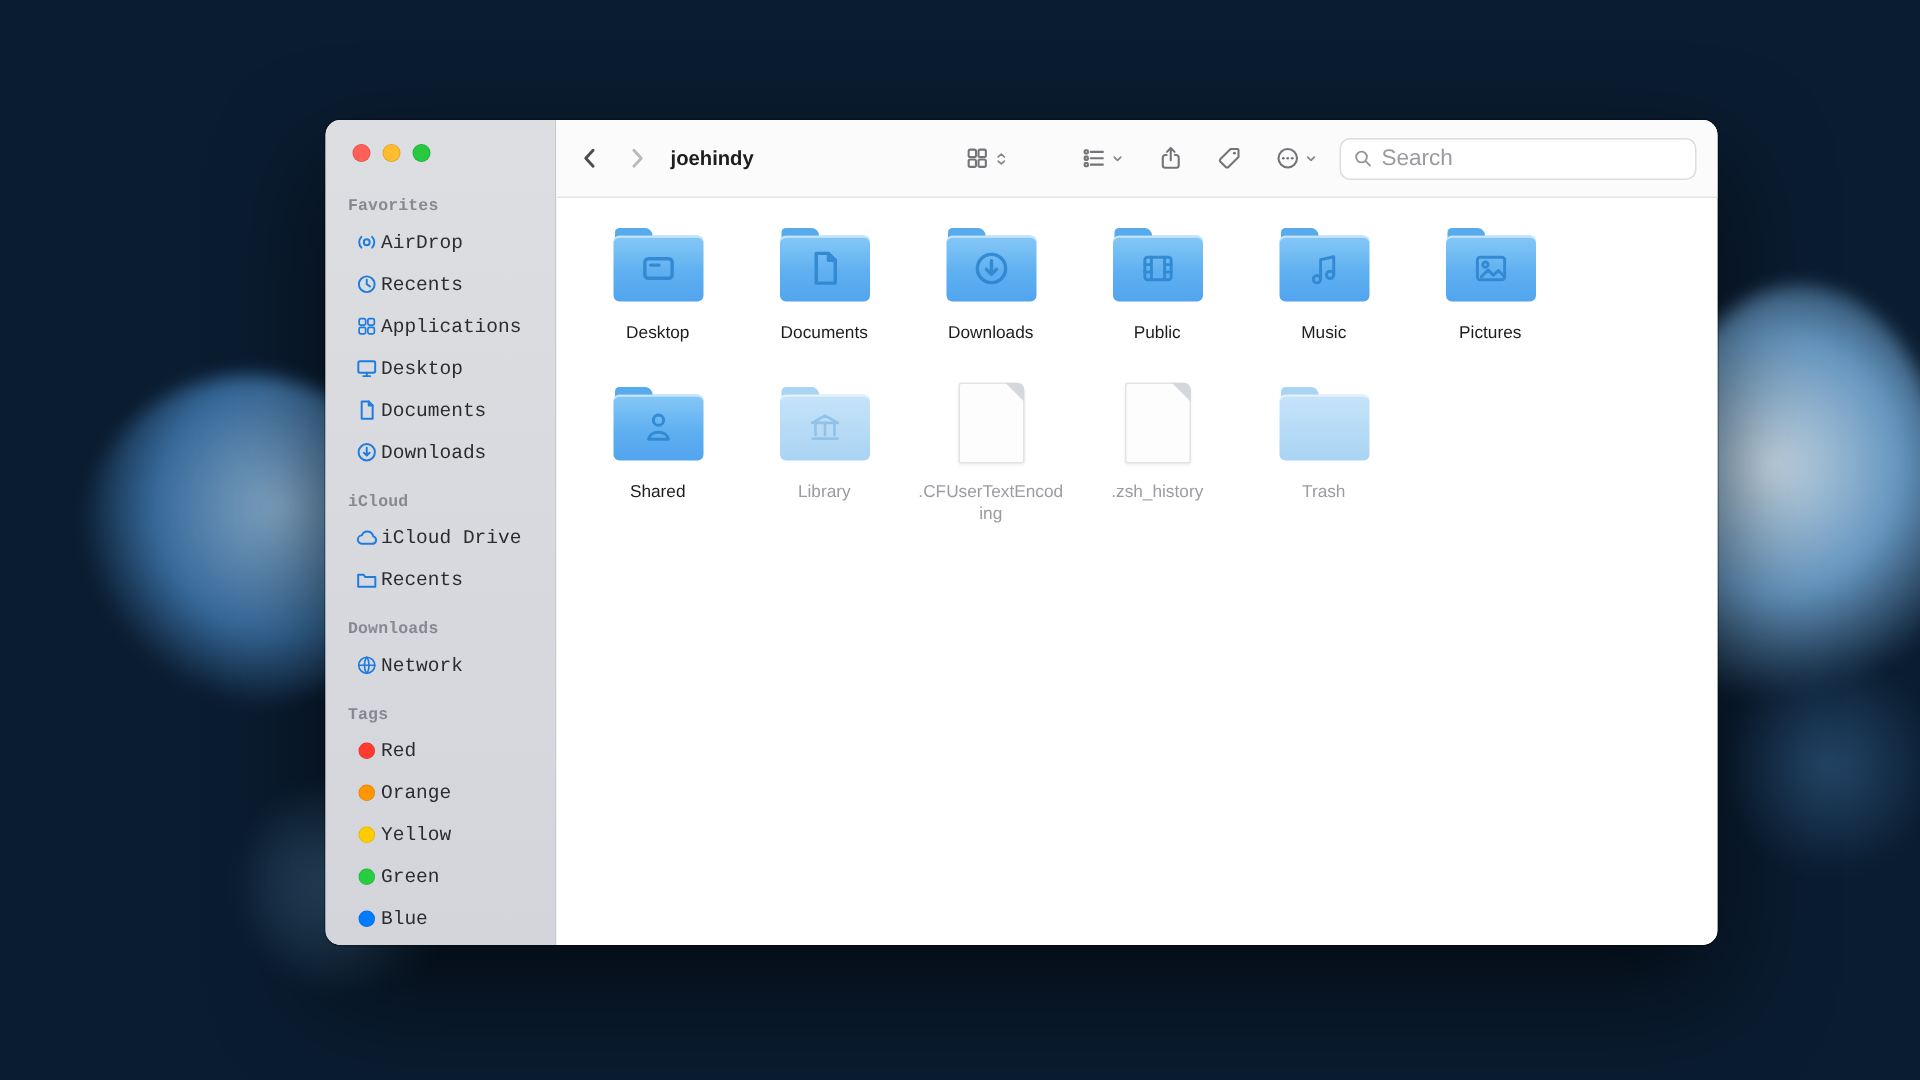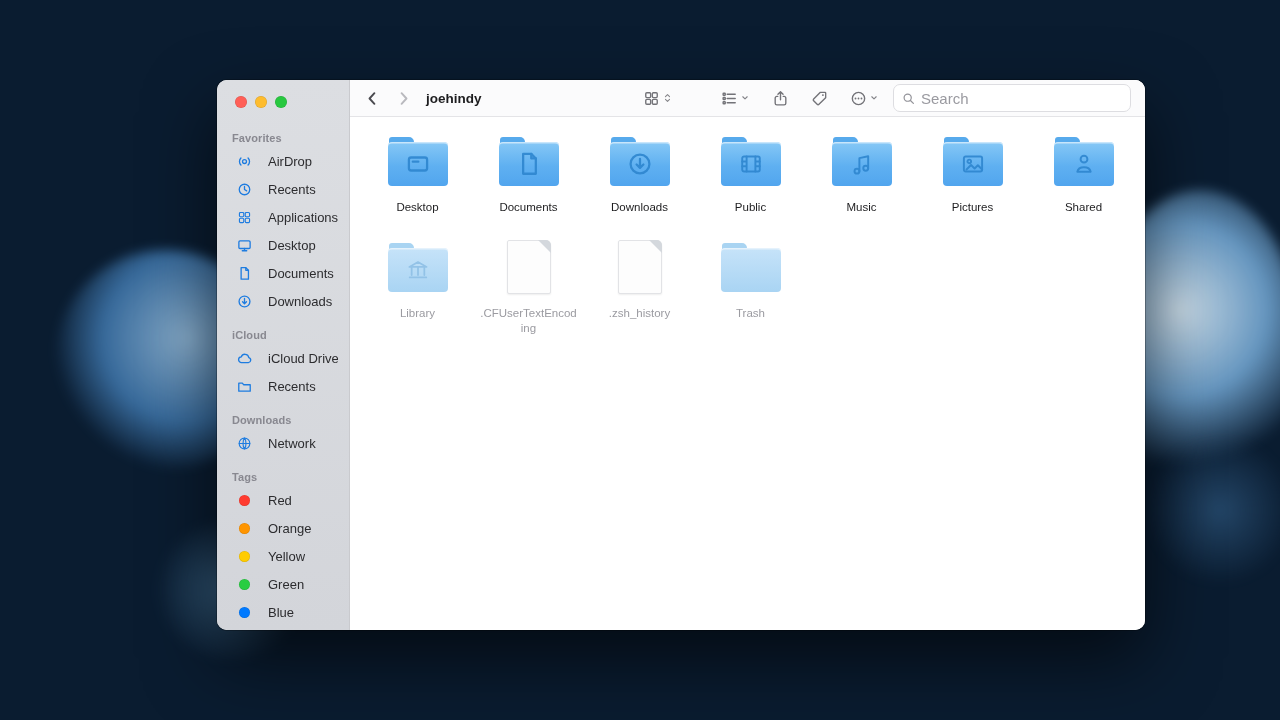--- a/index.html
+++ b/index.html
@@ -20,51 +20,52 @@
   
   .window {
     position:absolute; left:217px; top:80px; width:928px; height:550px;
     border-radius:10px; overflow:hidden; display:flex;
     box-shadow:0 30px 70px rgba(0,0,0,.6), 0 0 0 1px rgba(0,0,0,.25);
     background:#ffffff;
   }
 
   
   .sidebar {
-    width:133px; flex:none;
+    width:154px; flex:none;
     background:linear-gradient(180deg,#dcdee2 0%,#d3d5da 100%);
     border-right:1px solid #c9cace;
     overflow:hidden;
+    font-family:Liberation Mono, monospace;
   }
   .traffic { display:flex; align-items:center; gap:8px; padding:16px 0 10px 18px; }
   .tl { width:12px; height:12px; border-radius:50%; }
   .tl.red    { background:#ff5f57; box-shadow:inset 0 0 0 .5px rgba(0,0,0,.15); }
   .tl.yellow { background:#febc2e; box-shadow:inset 0 0 0 .5px rgba(0,0,0,.15); }
   .tl.green  { background:#28c840; box-shadow:inset 0 0 0 .5px rgba(0,0,0,.15); }
 
   .sb-title {
     font-size:11px; font-weight:700; color:#888890;
     margin:14px 0 3px 15px; letter-spacing:.1px;
   }
   .sb-item {
-    display:flex; align-items:center; gap:16px;
+    display:flex; align-items:center; gap:2px;
     height:28px; padding-left:15px; padding-right:6px;
     font-size:13px; color:#2c2c2f; cursor:default;
     border-radius:6px; margin:0 5px;
   }
   .sb-item .icn { color:#1e7ce0; display:inline-flex; }
   .sb-item .icn svg { width:15px; height:15px; }
   .sb-label { white-space:nowrap; overflow:hidden; }
   .tag-dot { width:11px; height:11px; border-radius:50%; flex:none; margin:0 2px; box-shadow:inset 0 0 0 .5px rgba(0,0,0,.12); }
 
   
   .main { flex:1; display:flex; flex-direction:column; background:#ffffff; min-width:0; }
 
   .toolbar {
-    height:37px; flex:none; display:flex; align-items:center;
+    height:52px; flex:none; display:flex; align-items:center;
     padding:0 14px; background:#fbfbfc; border-bottom:1px solid #e4e4e7;
   }
   .tb-btn { display:inline-flex; align-items:center; justify-content:center; color:#737378; cursor:default; }
   .tb-btn svg { width:17px; height:17px; }
   .nav-back { color:#4b4b50; }
   .nav-fwd  { color:#b9b9be; margin-left:14px; }
   .tb-title { font-size:13.5px; font-weight:700; color:#1d1d1f; margin-left:14px; }
   .tb-spacer { flex:1; }
   .ctl-group { display:inline-flex; align-items:center; gap:2px; color:#737378; }
   .chev { color:#85858a; display:inline-flex; }

